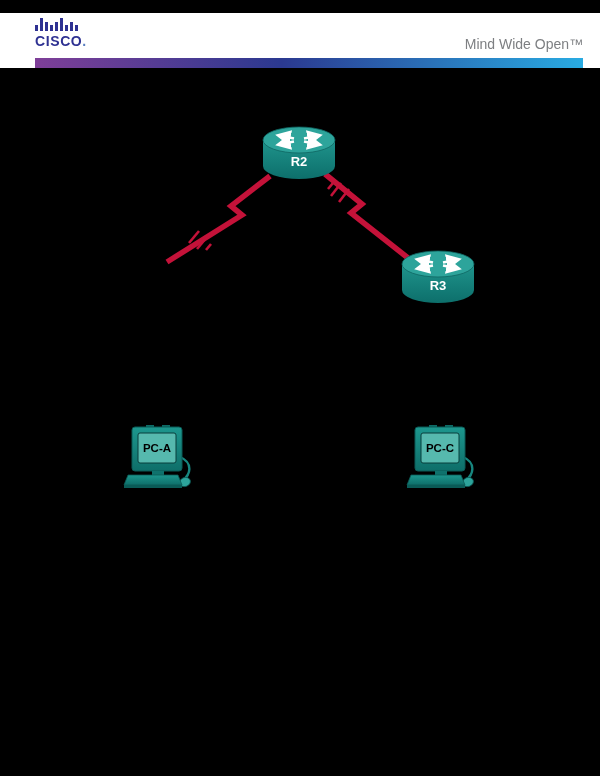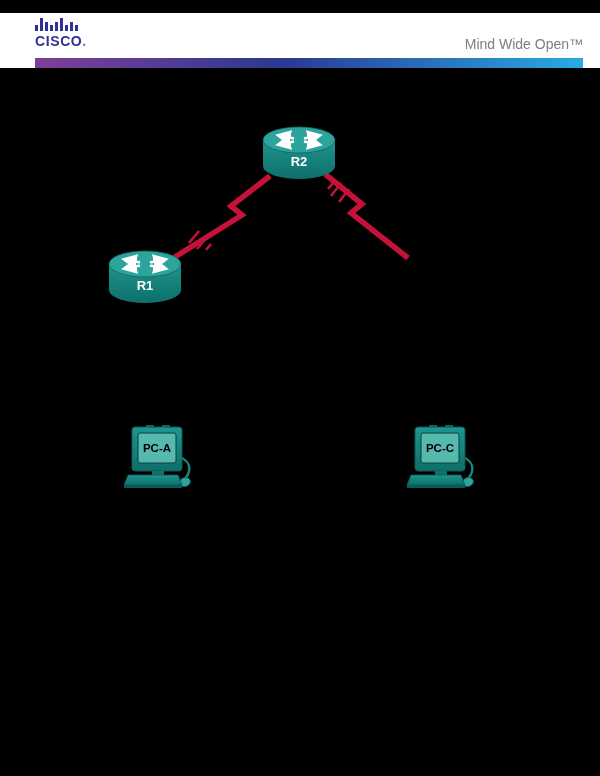--- a/index.html
+++ b/index.html
@@ -94,34 +94,34 @@
         <g stroke="#ffffff" stroke-width="2.6">
           <line x1="32" y1="12.5" x2="17" y2="9.5" marker-end="url(#ah)"></line>
           <line x1="42" y1="12.5" x2="57" y2="9.5" marker-end="url(#ah)"></line>
           <line x1="32" y1="15.5" x2="17" y2="18.5" marker-end="url(#ah)"></line>
           <line x1="42" y1="15.5" x2="57" y2="18.5" marker-end="url(#ah)"></line>
         </g>
         <text x="37" y="40" text-anchor="middle" font-size="13" fill="#ffffff">R2</text>
       </svg>
     </div>
 
-    <div class="dev" style="left:108px; top:182px">
+
+    <div class="dev" style="left:401px; top:182px">
       <svg width="74" height="58" viewBox="0 0 74 58">
         <path d="M1,14 L1,40 A36,13 0 0 0 73,40 L73,14 Z" fill="url(#gBody)"></path>
         <ellipse cx="37" cy="14" rx="36" ry="13" fill="#2DA49B" stroke="#0F6662" stroke-width="0.8"></ellipse>
         <g stroke="#ffffff" stroke-width="2.6">
           <line x1="32" y1="12.5" x2="17" y2="9.5" marker-end="url(#ah)"></line>
           <line x1="42" y1="12.5" x2="57" y2="9.5" marker-end="url(#ah)"></line>
           <line x1="32" y1="15.5" x2="17" y2="18.5" marker-end="url(#ah)"></line>
           <line x1="42" y1="15.5" x2="57" y2="18.5" marker-end="url(#ah)"></line>
         </g>
-        <text x="37" y="40" text-anchor="middle" font-size="13" fill="#ffffff">R1</text>
+        <text x="37" y="40" text-anchor="middle" font-size="13" fill="#ffffff">R3</text>
       </svg>
     </div>
-
 
 
 
     <div class="dev" style="left:122px; top:357px">
       <svg width="76" height="68" viewBox="0 0 76 68">
         <path d="M58,32 C72,38 68,50 61,55" fill="none" stroke="#17867F" stroke-width="2.4"></path>
         <ellipse cx="63" cy="57" rx="5.5" ry="4.5" fill="#2DA49B" stroke="#0B5A56" stroke-width="0.8" transform="rotate(-18 63 57)"></ellipse>
         <rect x="24" y="0" width="8" height="4" fill="#0D6B66"></rect>
         <rect x="40" y="0" width="8" height="4" fill="#0D6B66"></rect>
         <rect x="10" y="2" width="50" height="44" rx="3" fill="url(#gSlab)" stroke="#0B5A56" stroke-width="1"></rect>

